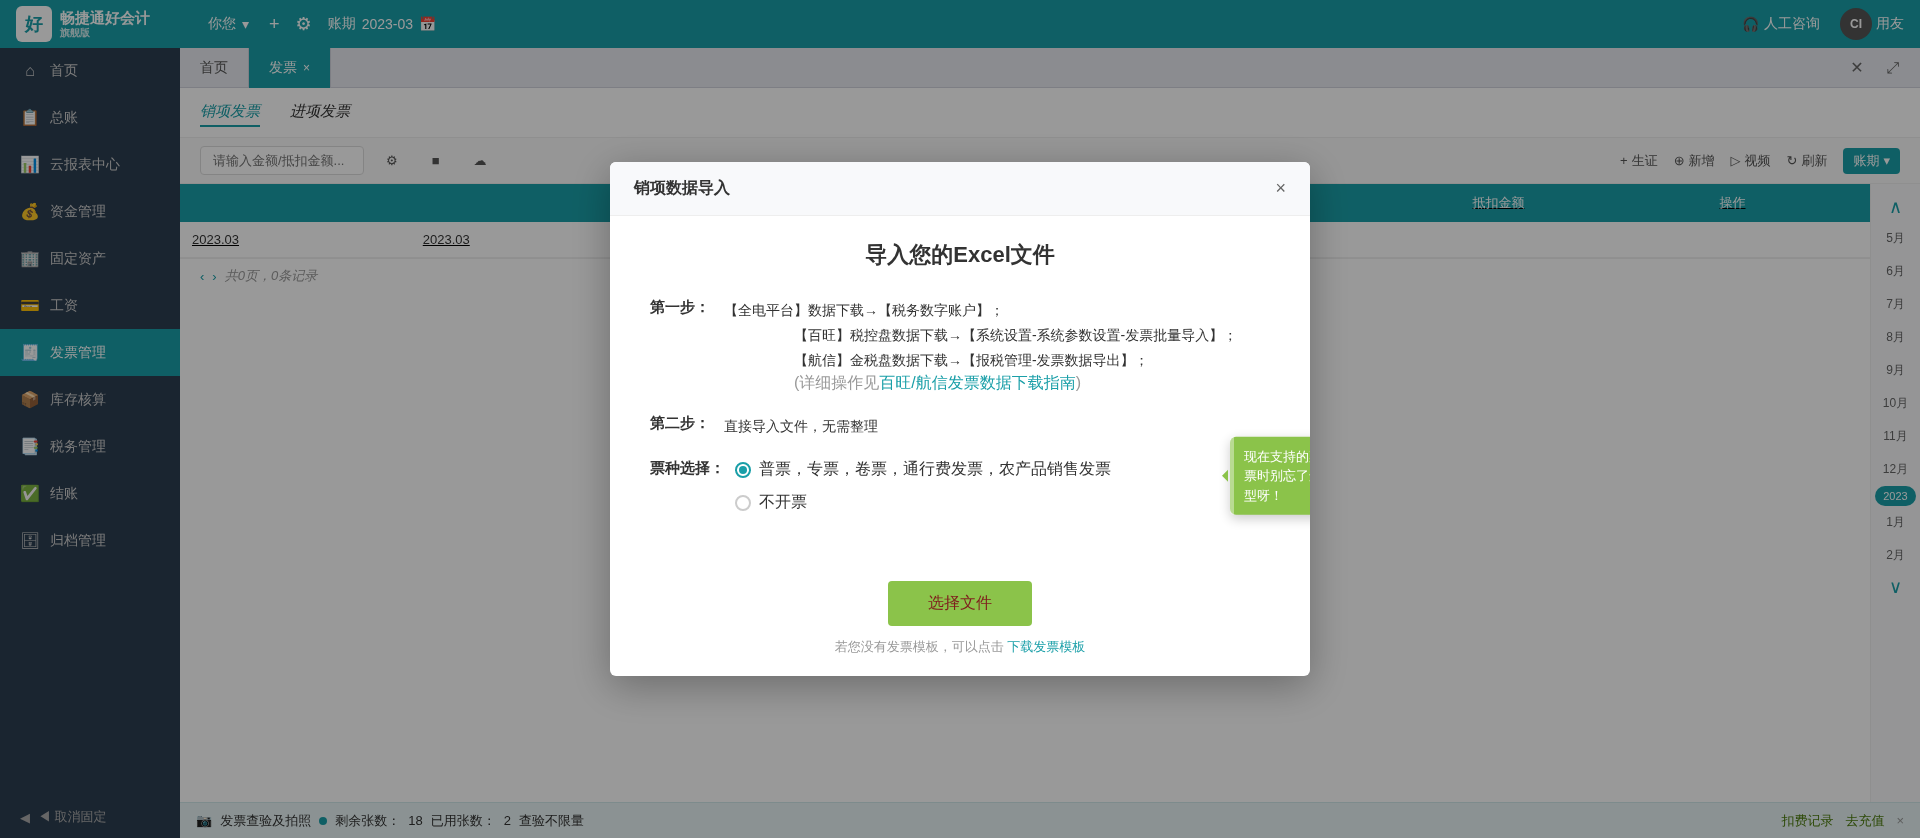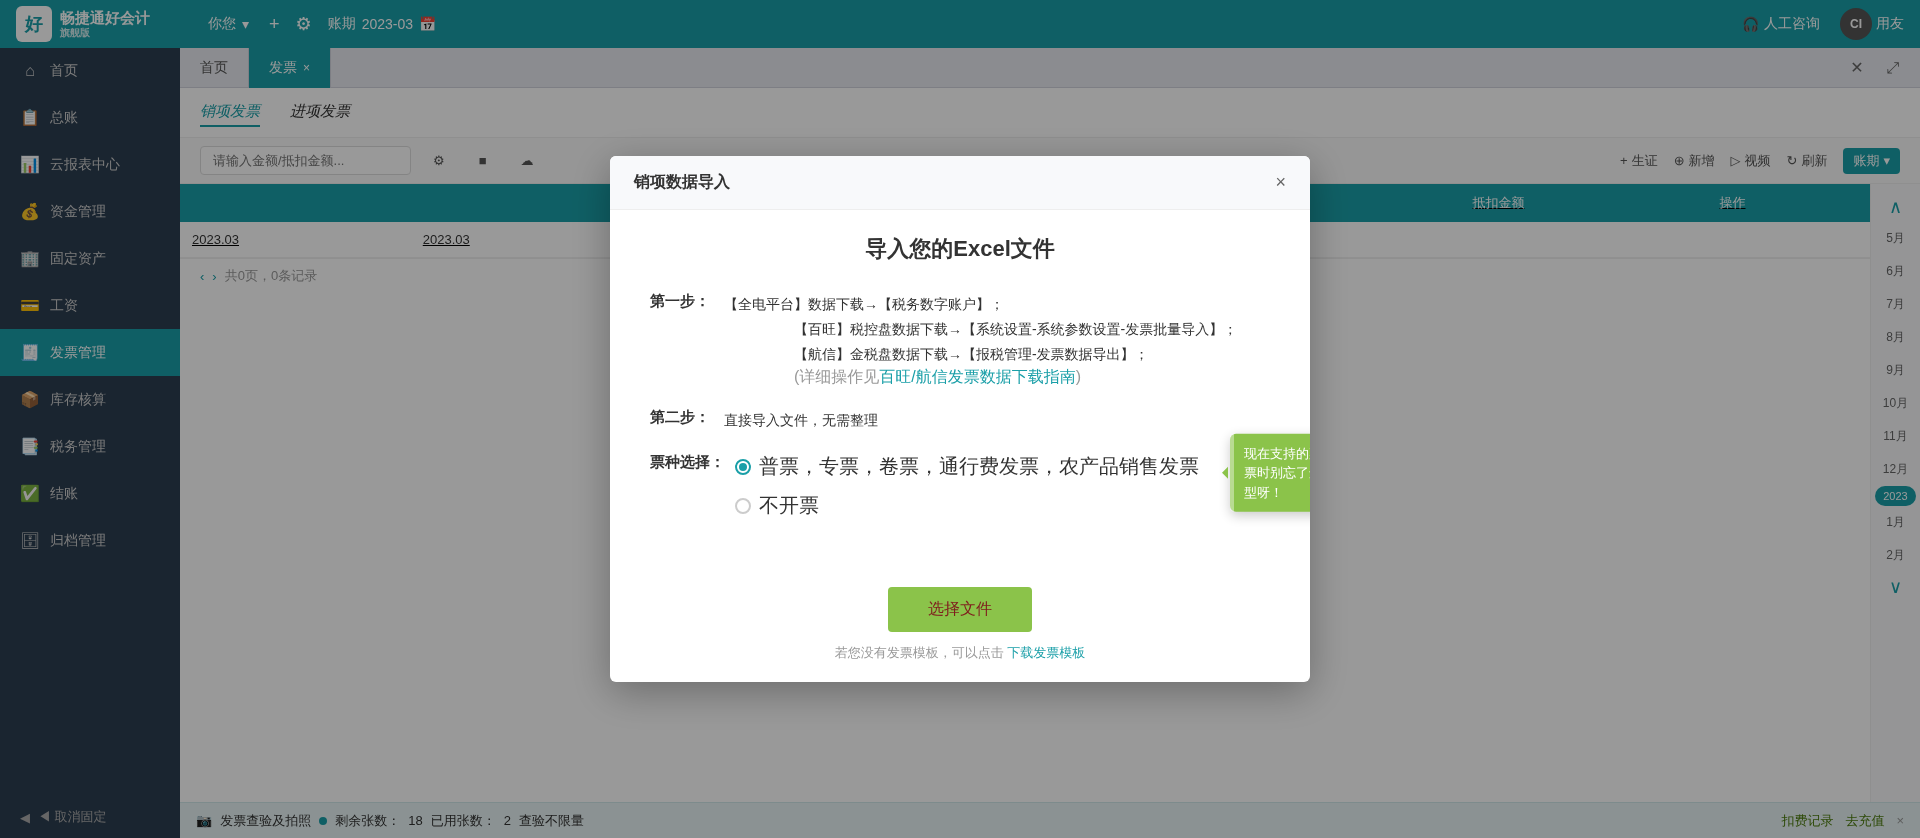--- a/index.html
+++ b/index.html
@@ -143,21 +143,21 @@
     }
     .invoice-nav-item.active { color: #1a9fa8; border-bottom: 2px solid #1a9fa8; }
     .invoice-toolbar {
       display: flex; align-items: center;
       padding: 8px 20px; gap: 10px;
       border-bottom: 1px solid #eee;
       background: #fafafa;
     }
     .search-input {
       border: 1px solid #ddd; border-radius: 4px;
-      padding: 6px 12px; width: 211px; font-size: 13px;
+      padding: 6px 12px; width: 164px; font-size: 13px;
       color: #999;
     }
     .toolbar-btn {
       display: flex; align-items: center; gap: 4px;
       padding: 6px 12px; border: none; cursor: pointer;
       font-size: 13px; border-radius: 4px; background: none;
       color: #555;
     }
     .toolbar-right {
       margin-left: auto;
@@ -223,21 +223,21 @@
     .close-bottom { color: #999; cursor: pointer; }
 
     
     .pagination {
       display: flex; align-items: center;
       padding: 8px 20px; gap: 8px;
       border-top: 1px solid #eee; background: white;
       font-size: 13px; color: #666;
     }
     .page-nav { cursor: pointer; color: #1a9fa8; }
-    .page-info { color: #999; }
+    .page-info { color: #999; font-style: italic; }
 
     
     .overlay {
       position: fixed; top: 0; left: 0; right: 0; bottom: 0;
       background: rgba(0,0,0,0.4);
       z-index: 200;
       display: flex; align-items: center; justify-content: center;
     }
 
     
@@ -276,21 +276,21 @@
       display: inline-block; min-width: 70px;
       vertical-align: top;
     }
     .step-content { display: inline-block; max-width: 540px; }
     .step-line { font-size: 14px; color: #333; line-height: 1.8; }
     .step-link { color: #1a9fa8; cursor: pointer; text-decoration: none; }
     .step-note { color: #999; font-size: 16px; }
     .radio-group { margin: 16px 0; }
     .radio-item {
       display: flex; align-items: center; gap: 8px;
-      margin-bottom: 12px; font-size: 20px; color: #333;
+      margin-bottom: 12px; font-size: 16px; color: #333;
     }
     .radio-circle {
       width: 16px; height: 16px; border-radius: 50%;
       border: 2px solid #ccc;
       display: flex; align-items: center; justify-content: center;
       cursor: pointer; flex-shrink: 0;
     }
     .radio-circle.checked { border-color: #1a9fa8; }
     .radio-dot {
       width: 8px; height: 8px; border-radius: 50%;

